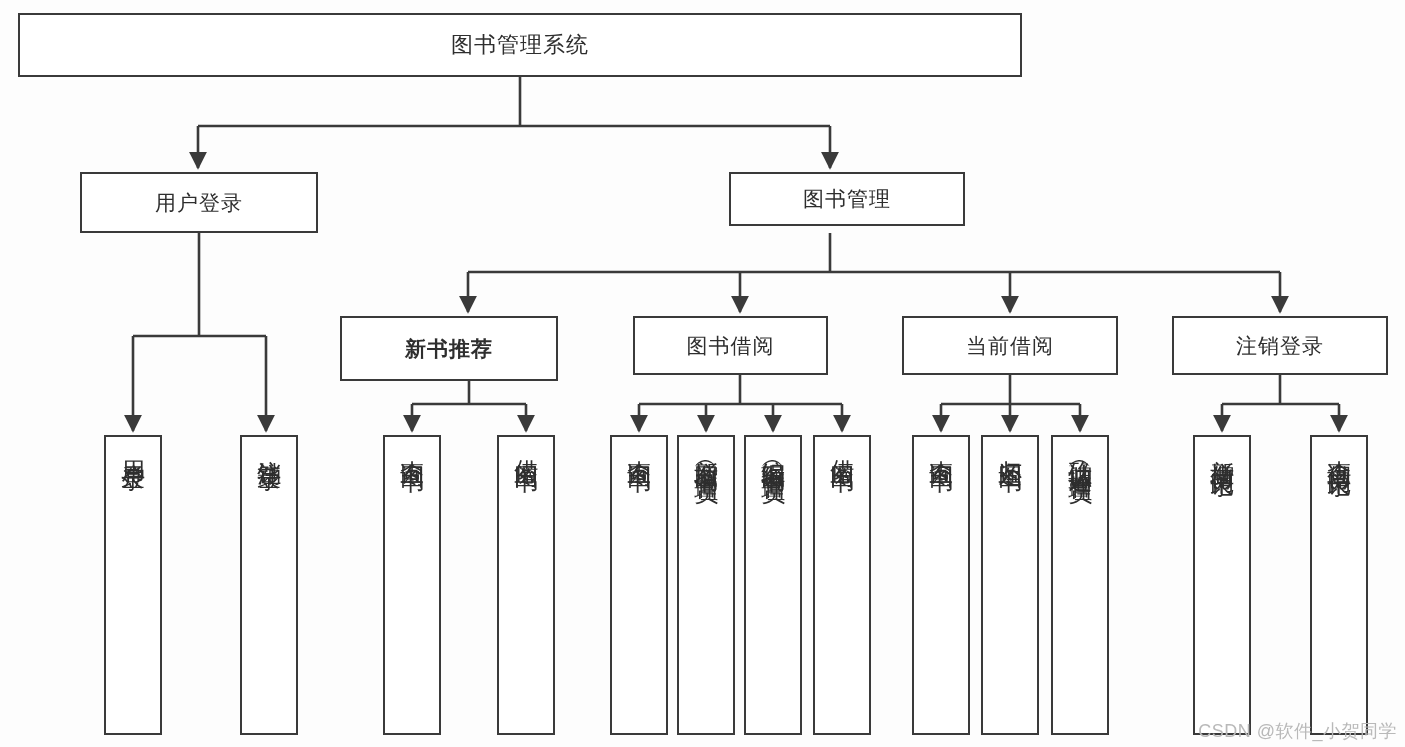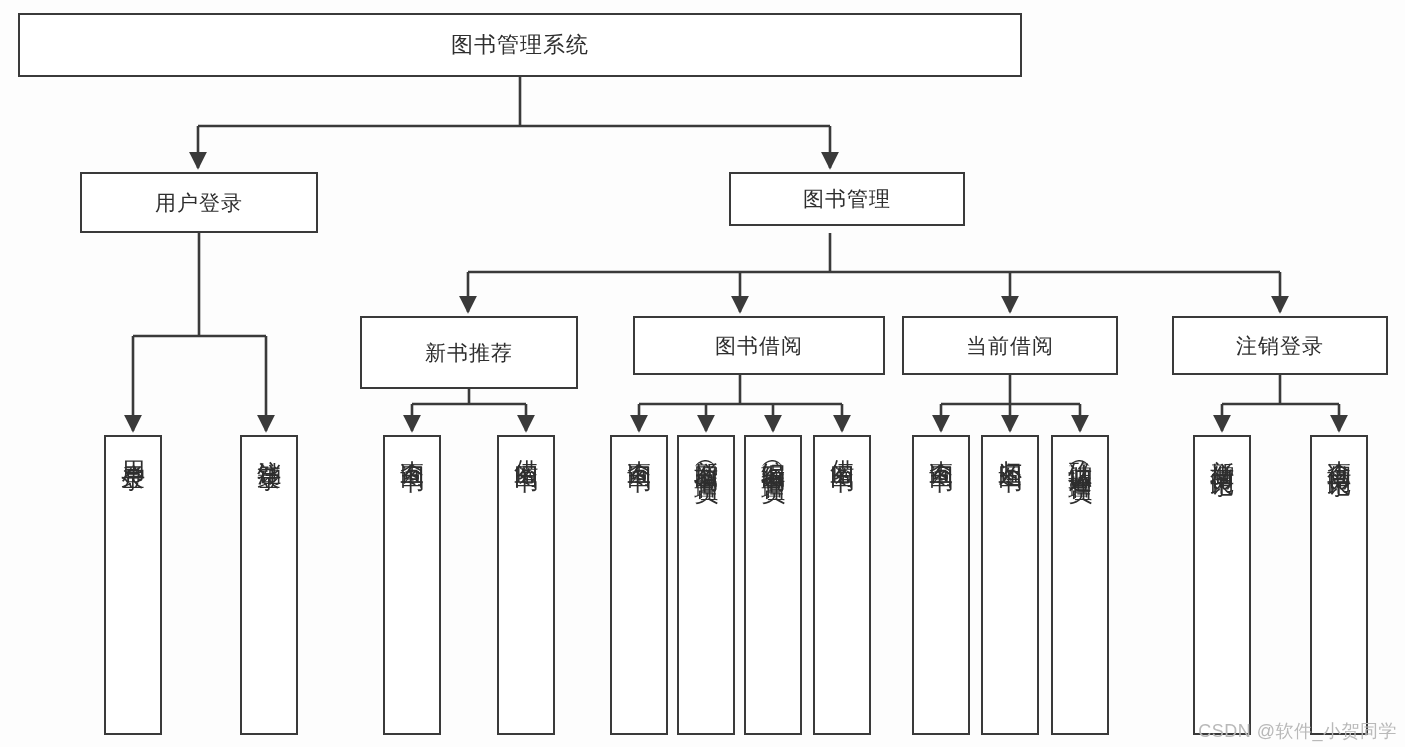--- a/index.html
+++ b/index.html
@@ -136,24 +136,24 @@
     <span class="label">图书管理系统</span>
   </div>
 
   <div class="node horiz" style="left:80px; top:172px; width:238px; height:61px;">
     <span class="label">用户登录</span>
   </div>
   <div class="node horiz" style="left:712px; top:172px; width:236px; height:54px;margin-left:17px;">
     <span class="label">图书管理</span>
   </div>
 
-  <div class="node horiz" style="left:360px; top:316px; width:218px; height:73px;">
+  <div class="node horiz" style="left:340px; top:316px; width:218px; height:65px;font-weight:bold;">
     <span class="label">新书推荐</span>
   </div>
-  <div class="node horiz" style="left:633px; top:316px; width:252px; height:59px;">
+  <div class="node horiz" style="left:633px; top:316px; width:195px; height:59px;">
     <span class="label">图书借阅</span>
   </div>
   <div class="node horiz" style="left:902px; top:316px; width:216px; height:59px;">
     <span class="label">当前借阅</span>
   </div>
   <div class="node horiz" style="left:1172px; top:316px; width:216px; height:59px;">
     <span class="label">注销登录</span>
   </div>
 
   <div class="node vert" style="left:104px; top:435px; width:58px; height:300px;">

